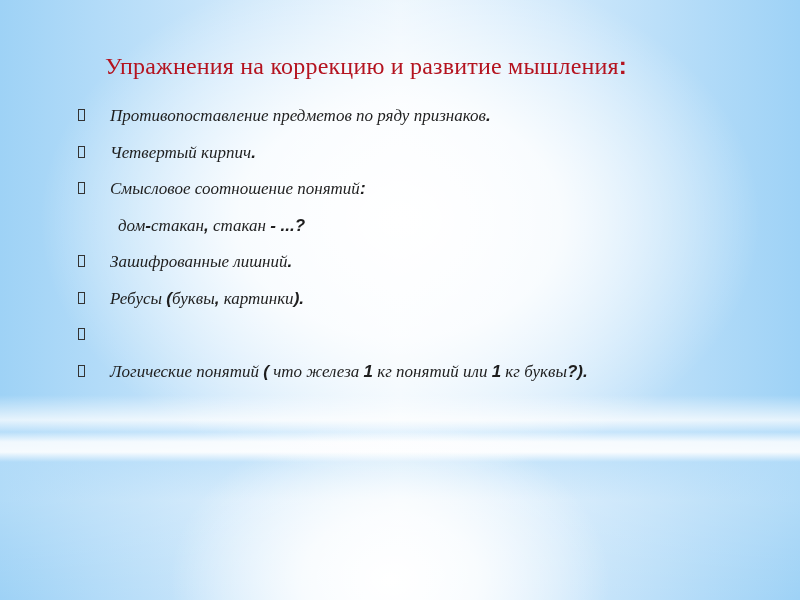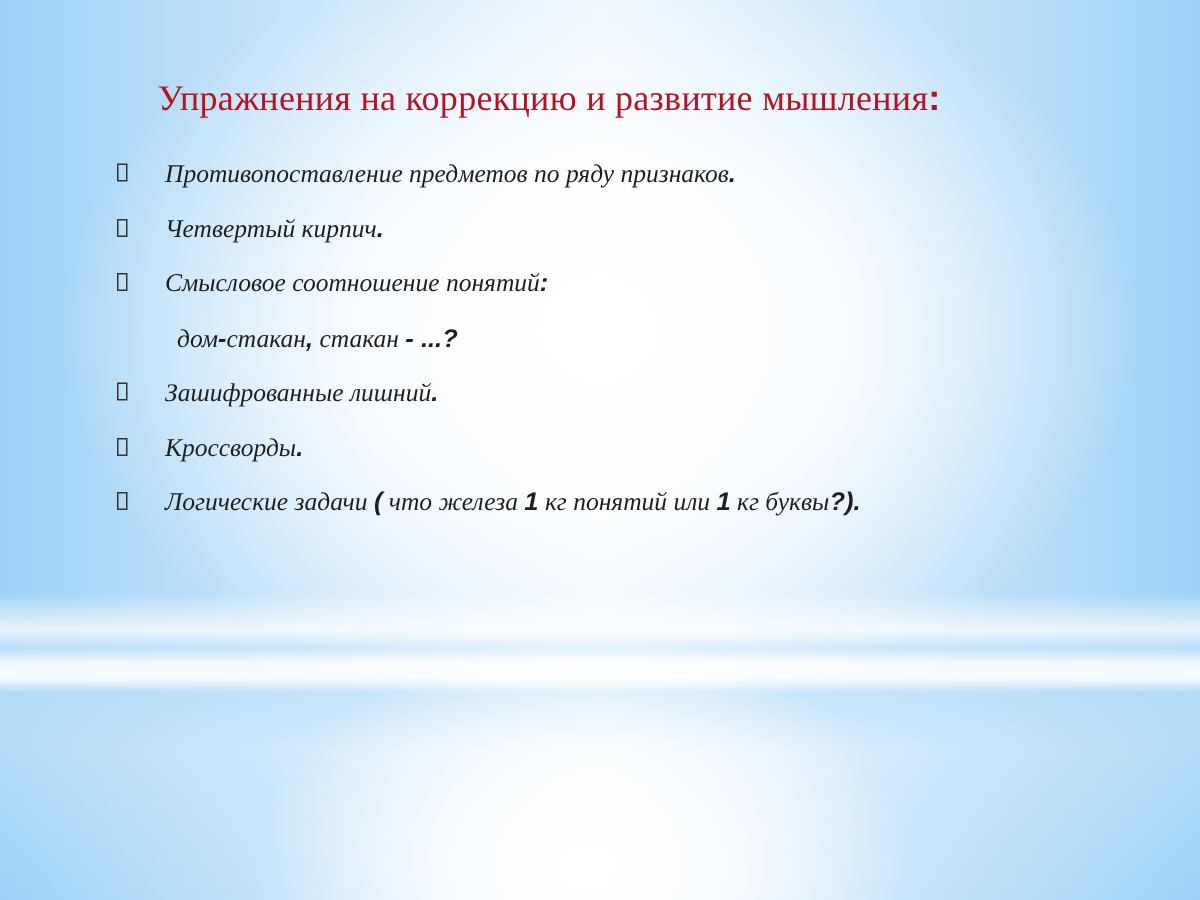--- a/index.html
+++ b/index.html
@@ -57,19 +57,22 @@
   </div>
   <div class="item indent">
     <span class="text"><span>дом</span><span class="b">-</span><span>стакан</span><span class="b">,</span><span style="white-space:pre"> стакан </span><span class="b">- ...?</span></span>
   </div>
   <div class="item">
     <span class="bullet"></span>
     <span class="text"><span>Зашифрованные лишний</span><span class="b">.</span></span>
   </div>
   <div class="item">
     <span class="bullet"></span>
-    <span class="text"><span>Кроссворды</span><span class="b">.</span></span>
+    <span class="text" style="white-space:pre"><span>Ребусы </span><span class="b">(</span><span>буквы</span><span class="b">,</span><span> картинки</span><span class="b">).</span></span>
   </div>
   <div class="item">
     <span class="bullet"></span>
-    <span class="text" style="white-space:pre"><span>Логические задачи </span><span class="b">(</span><span> что железа </span><span class="b">1</span><span> кг понятий или </span><span class="b">1</span><span> кг буквы</span><span class="b">?).</span></span>
+  </div>
+  <div class="item">
+    <span class="bullet"></span>
+    <span class="text" style="white-space:pre"><span>Логические понятий </span><span class="b">(</span><span> что железа </span><span class="b">1</span><span> кг понятий или </span><span class="b">1</span><span> кг буквы</span><span class="b">?).</span></span>
   </div>
 </div>
 
 </body></html>

